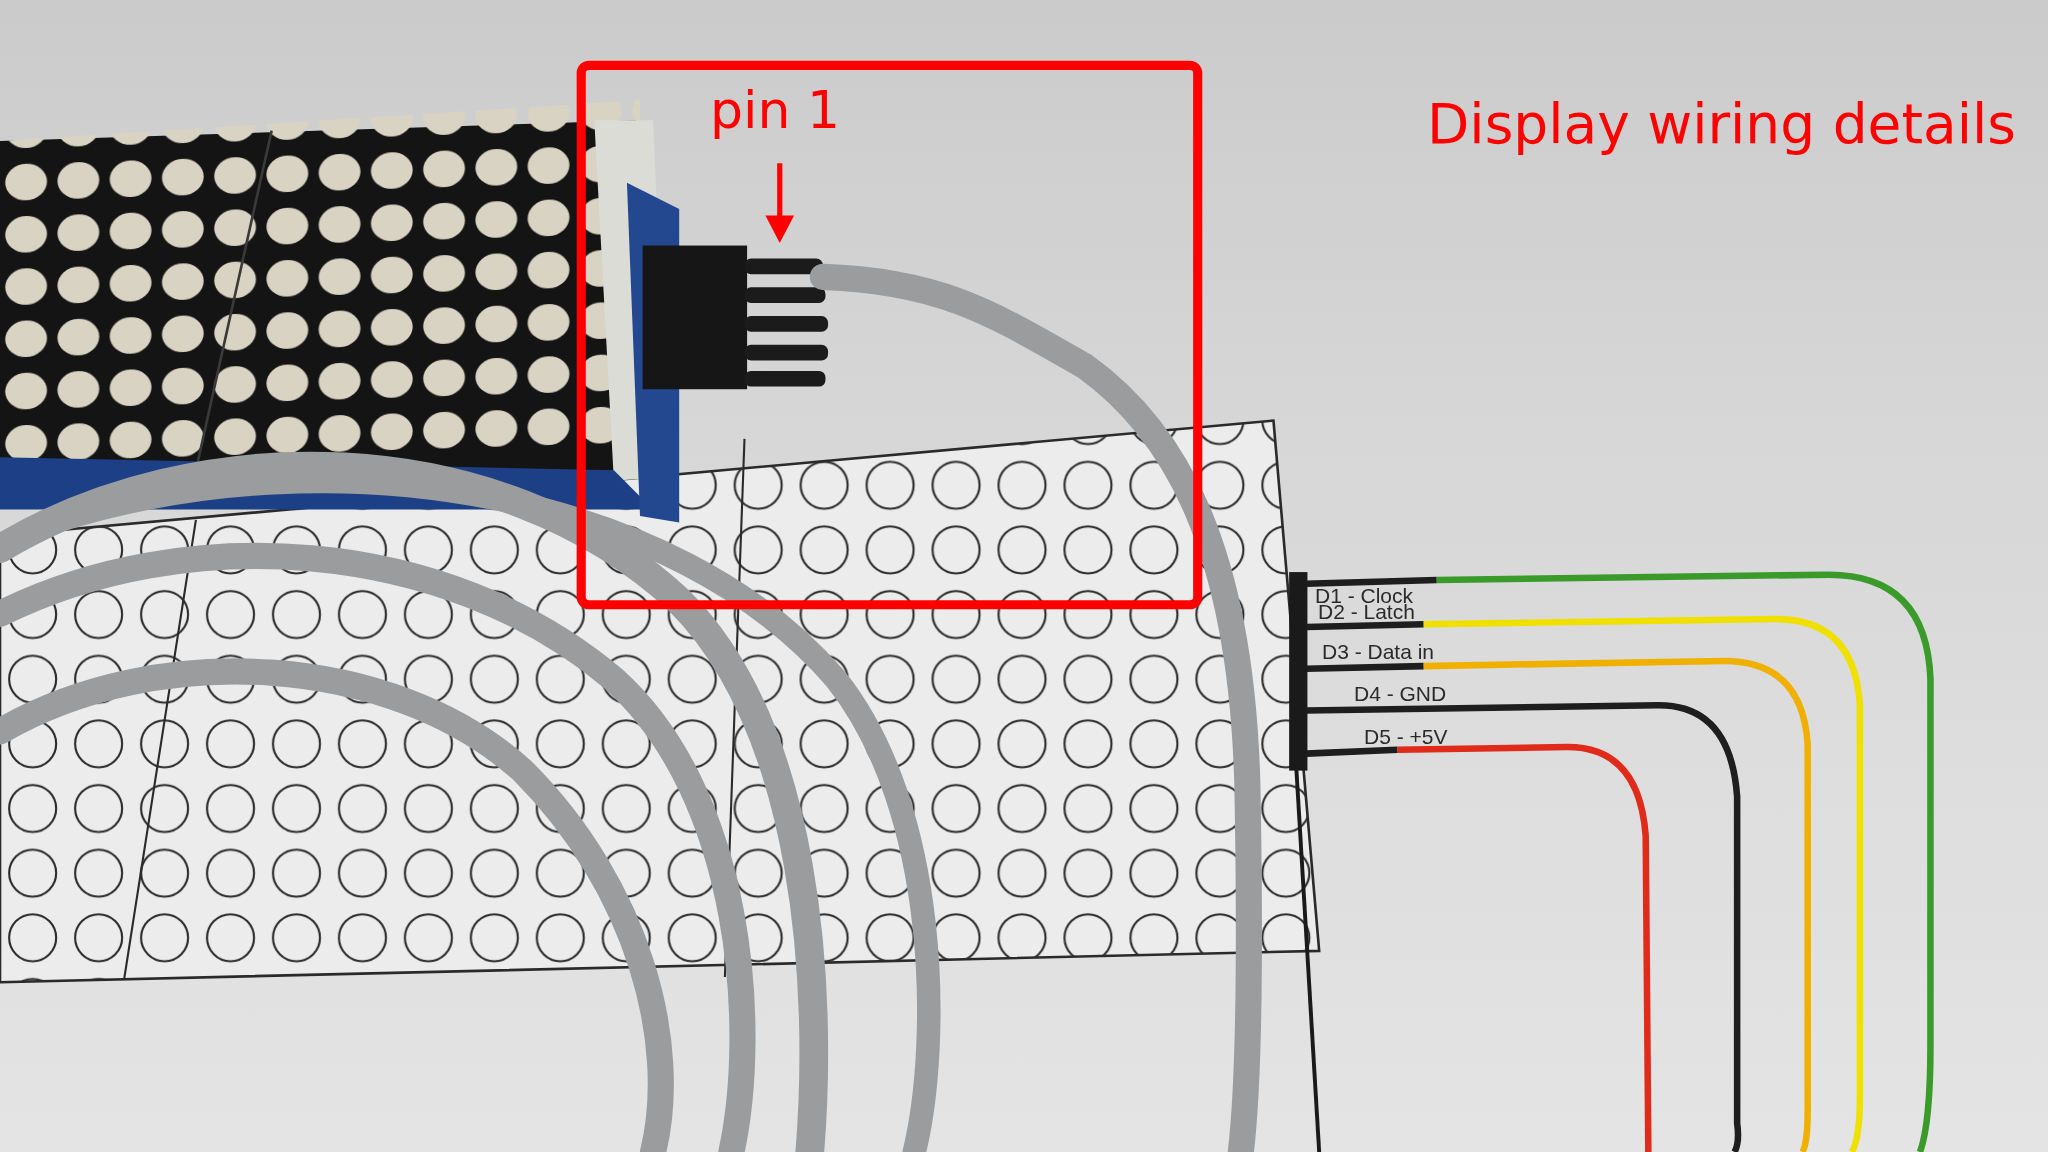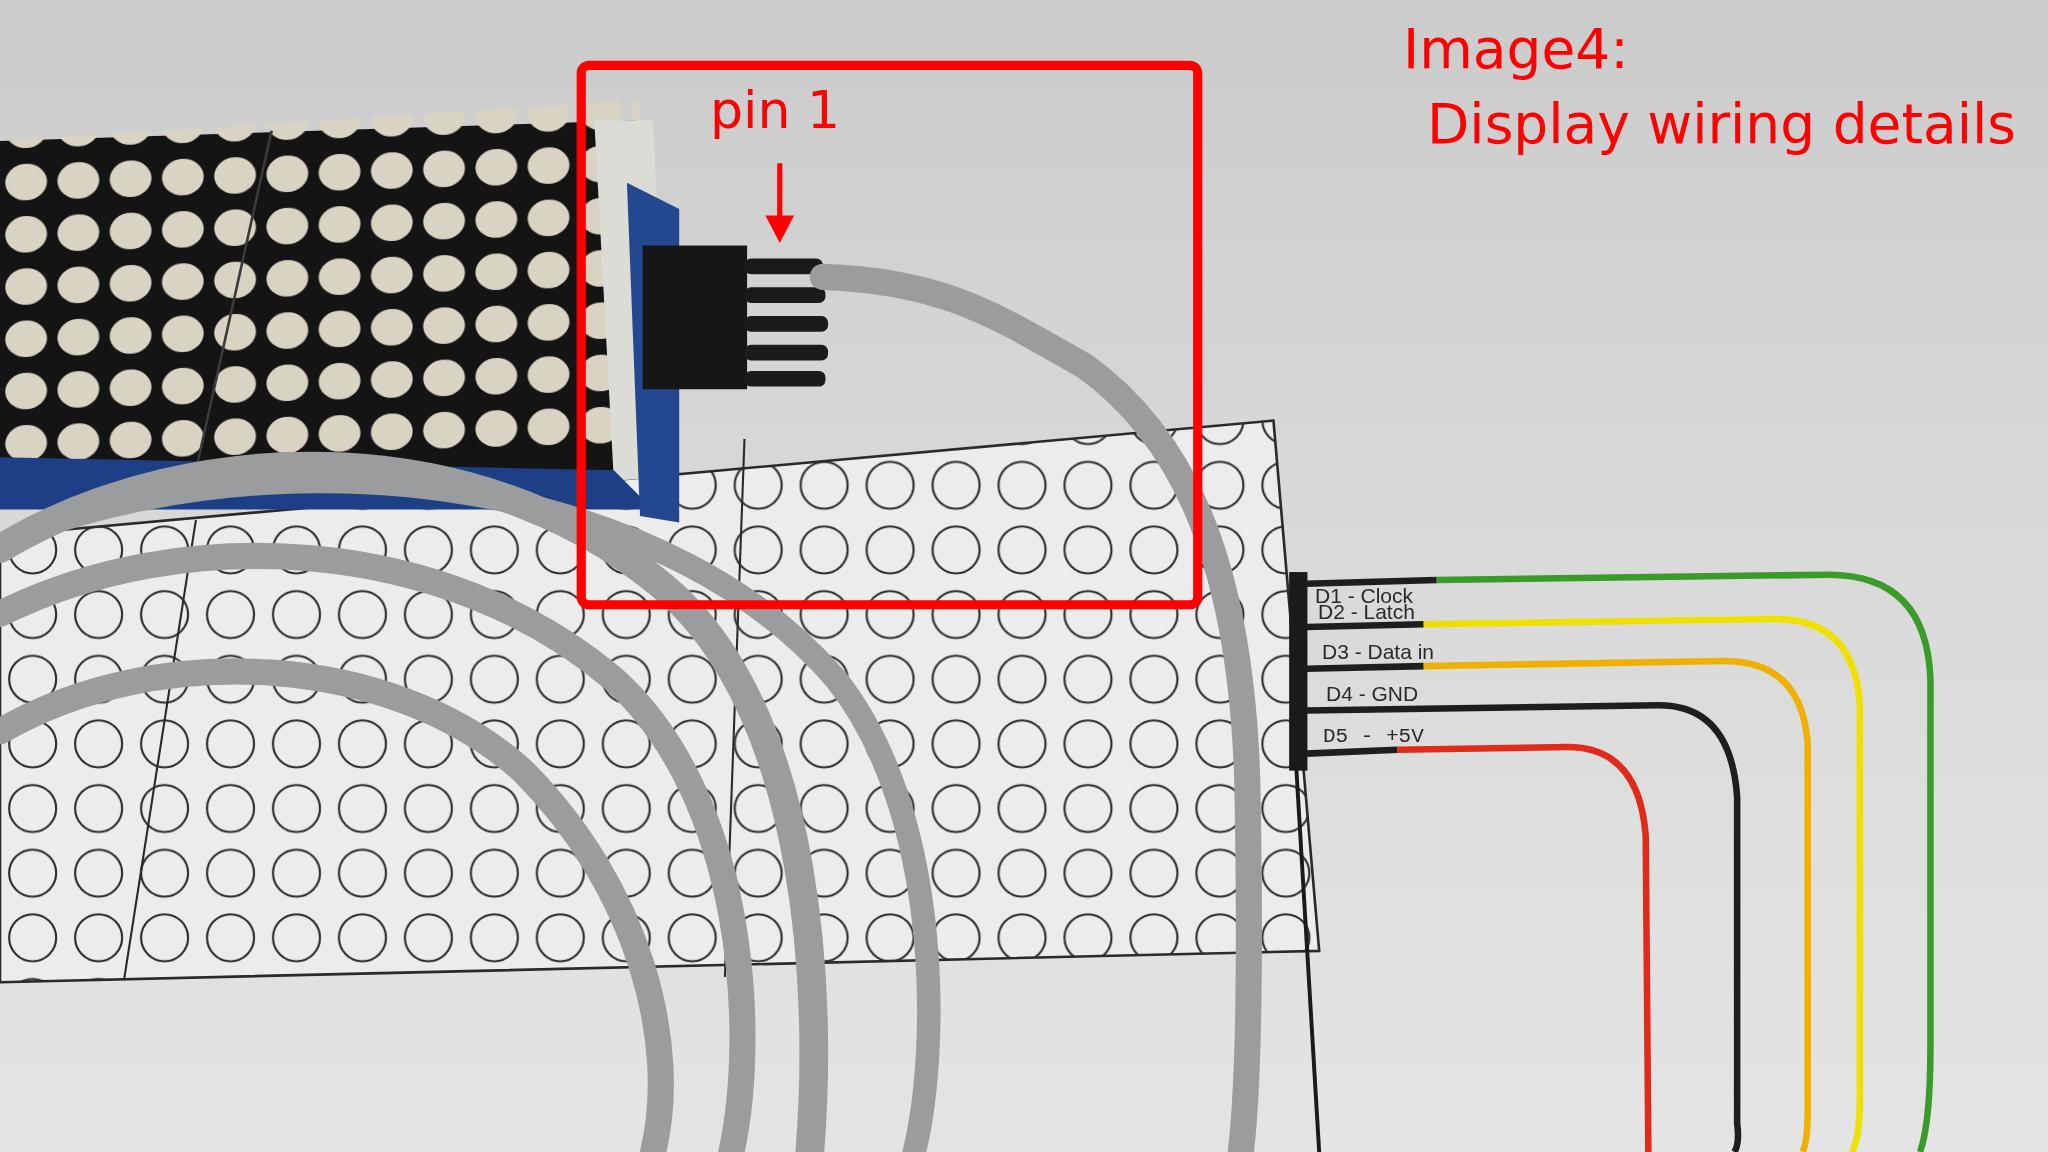--- a/index.html
+++ b/index.html
@@ -77,22 +77,21 @@
       <path d="M40,400 C260,330 520,380 640,520 C720,620 720,800 700,882" stroke-width="18"></path>
     </g>
 
     <g>
       <rect x="445" y="50" width="472" height="413" rx="6" fill="none" stroke="#ff0000" stroke-width="7"></rect>
       <line x1="597" y1="125" x2="597" y2="170" stroke="#ff0000" stroke-width="4"></line>
       <polygon points="586,165 608,165 597,186" fill="#ff0000"></polygon>
     </g>
   </svg>
 
-  <div class="annot title1">Image4:</div>
   <div class="annot title2">Display wiring details</div>
   <div class="annot pin-label">pin 1</div>
 
   <div class="pin-lbl" style="left:1315px;top:560px;margin-top:24px;">D1 - Clock</div>
   <div class="pin-lbl" style="left:1318px;top:600px;text-align:right;">D2 - Latch</div>
   <div class="pin-lbl" style="left:1322px;top:640px;text-align:center;">D3 - Data in</div>
-  <div class="pin-lbl" style="left:1326px;top:682px;">D4 - GND</div>
-  <div class="pin-lbl" style="left:1323px;top:725px;font-family:Liberation Mono, monospace;">D5 - +5V</div>
+  <div class="pin-lbl" style="left:1354px;top:682px;">D4 - GND</div>
+  <div class="pin-lbl" style="left:1364px;top:725px;">D5 - +5V</div>
 </div>
 
 </body></html>

